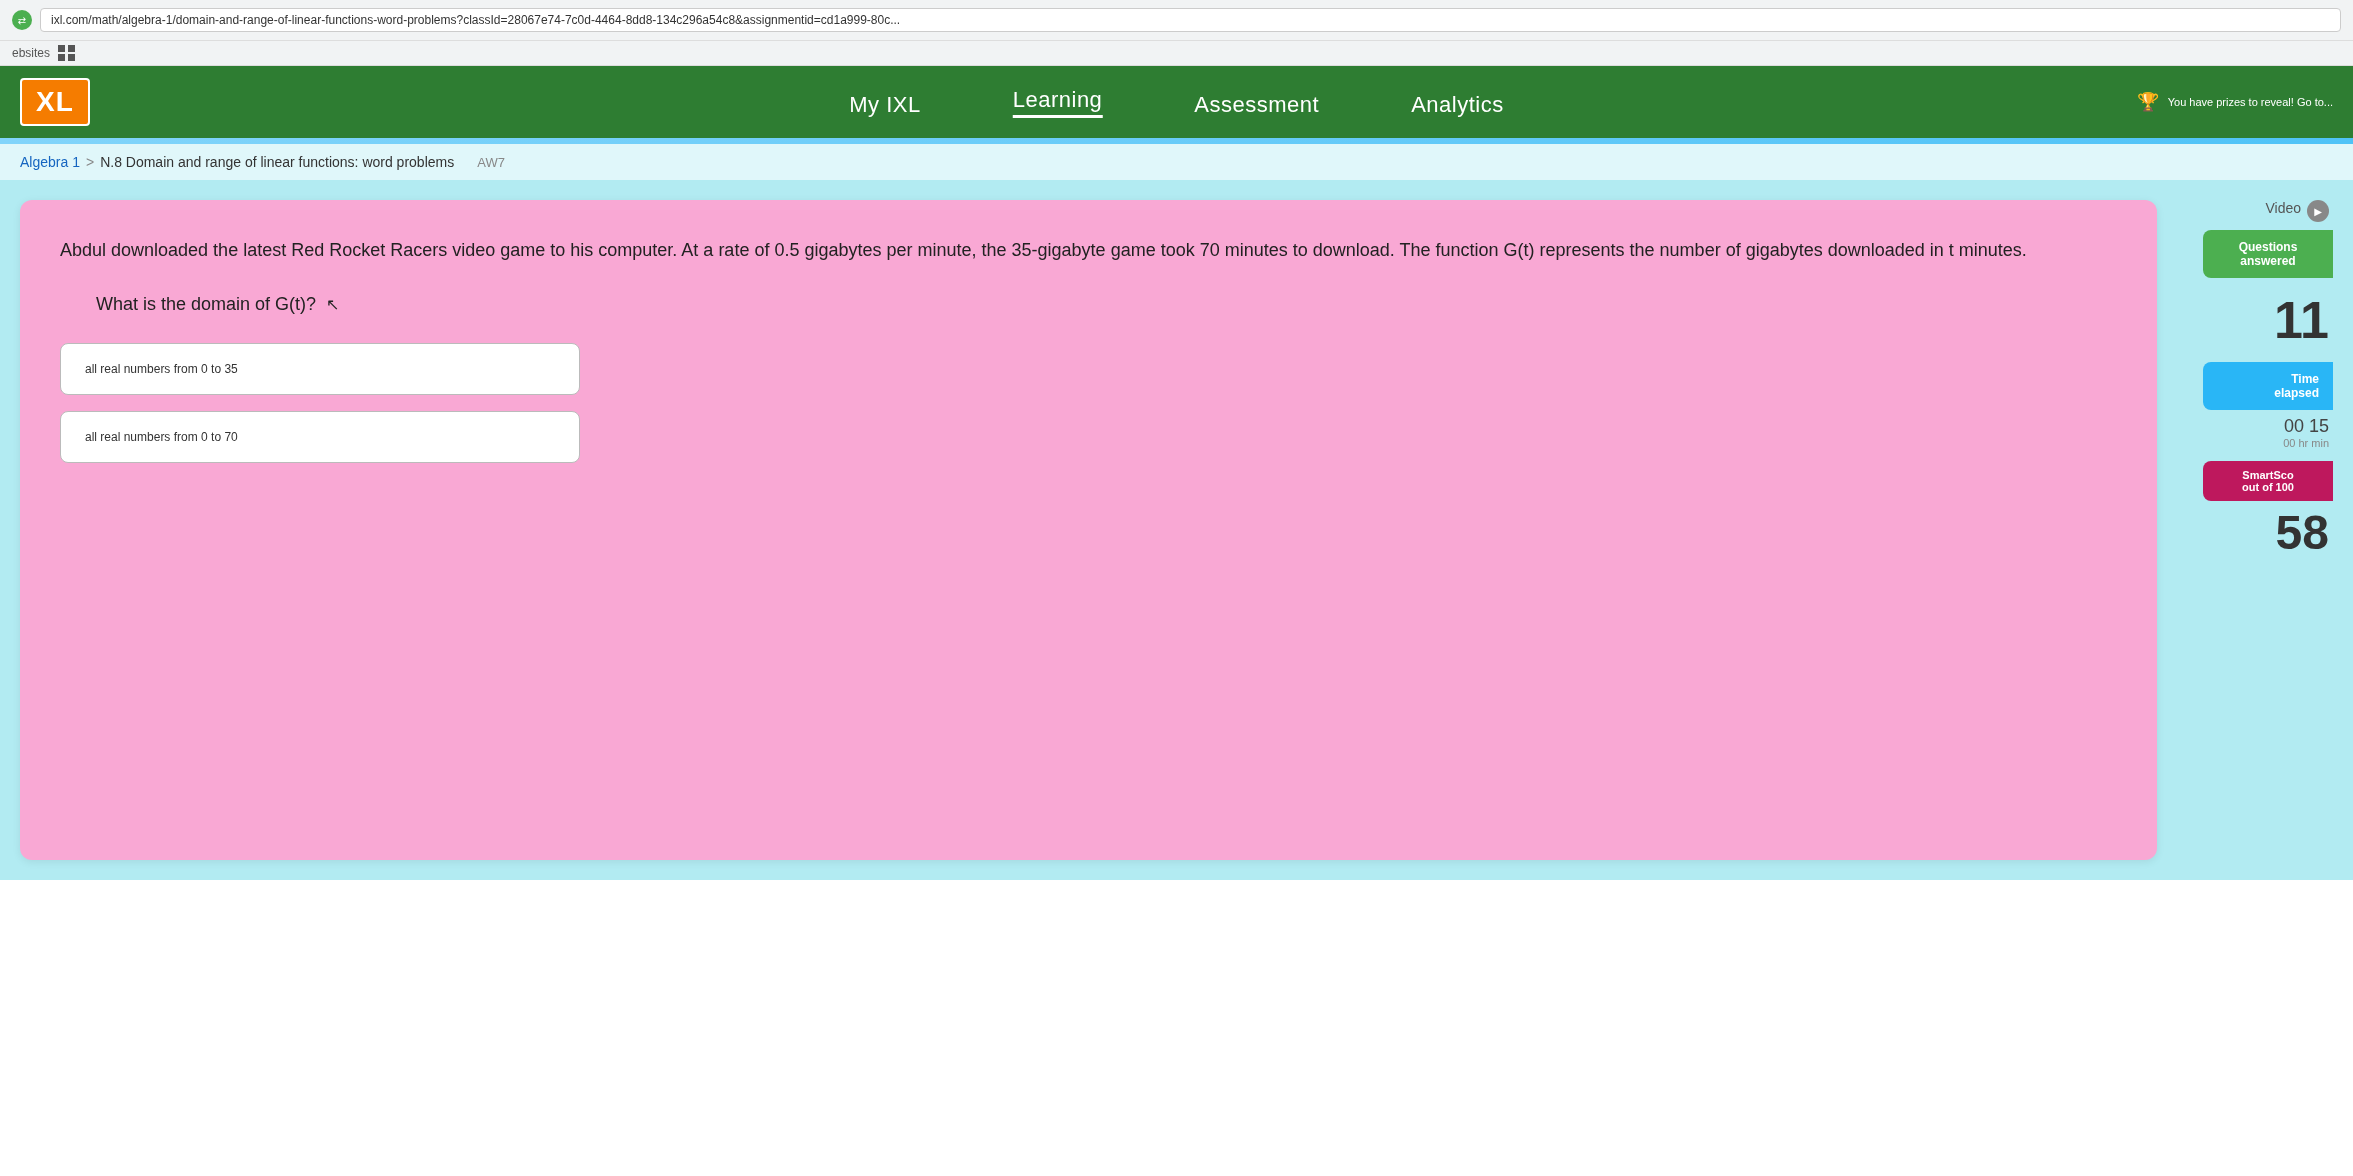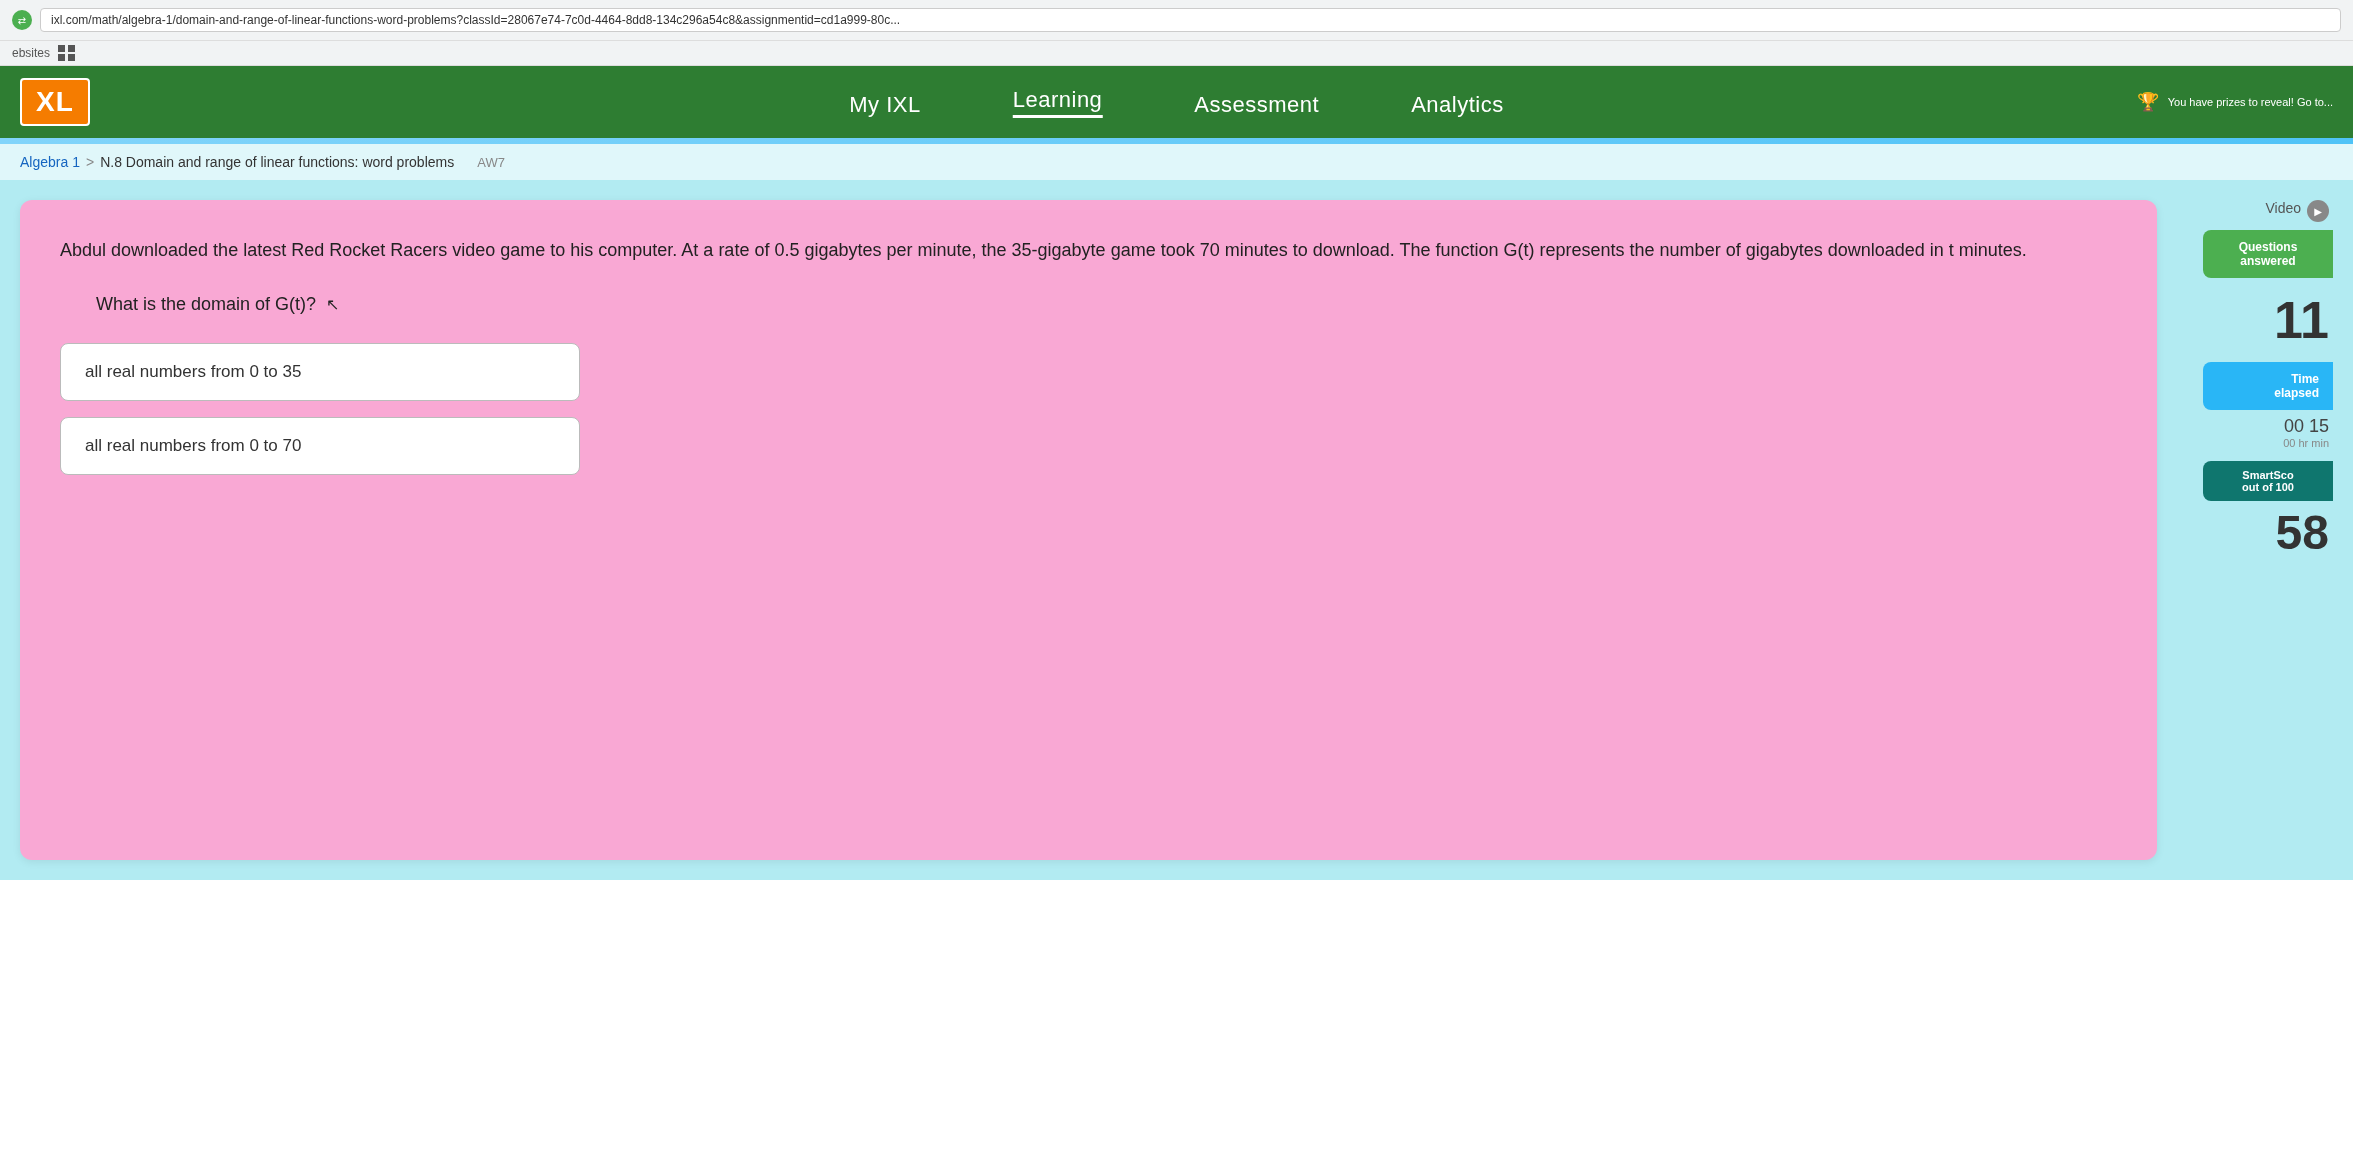--- a/index.html
+++ b/index.html
@@ -183,21 +183,21 @@
       display: flex;
       align-items: center;
       gap: 6px;
       margin-left: 36px;
     }
     .answer-option {
       border: 1.5px solid #bbb;
       border-radius: 8px;
       padding: 18px 24px;
       margin-bottom: 16px;
-      font-size: 17px;
+      font-size: 12px;
       color: #333;
       cursor: pointer;
       max-width: 520px;
       background: white;
     }
 
     
     .right-sidebar {
       width: 160px;
       display: flex;
@@ -271,21 +271,21 @@
       margin-right: 4px;
     }
     .timer-sub {
       color: #888;
       font-size: 11px;
       text-align: right;
       margin-right: 4px;
     }
 
     .smartscore-box {
-      background: #0f766e;
+      background: #be185d;
       color: white;
       border-radius: 8px 0 0 8px;
       padding: 8px 14px;
       font-size: 11px;
       font-weight: 600;
       text-align: center;
       width: 130px;
       margin-top: 12px;
     }
 

